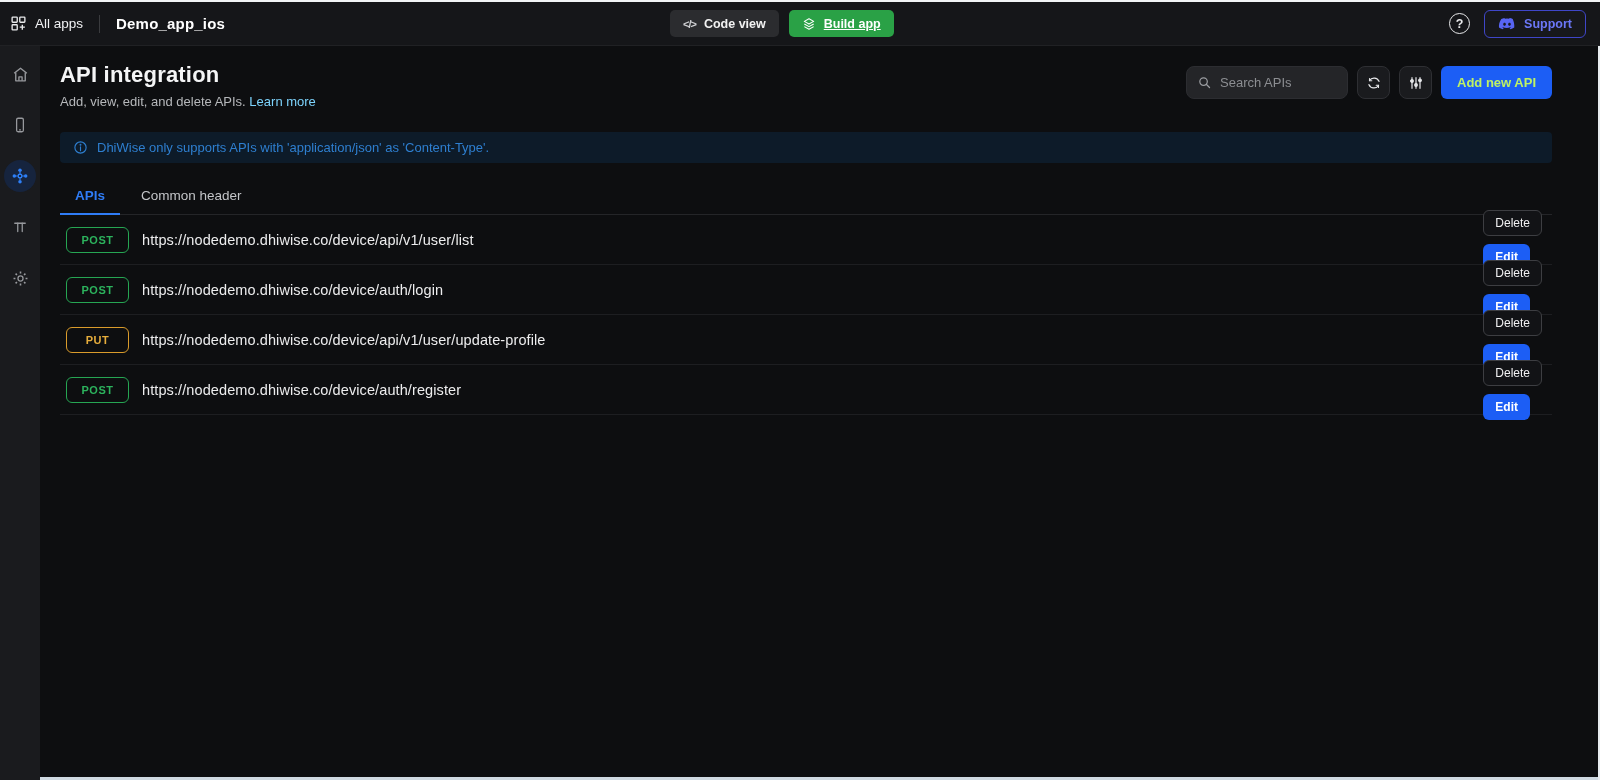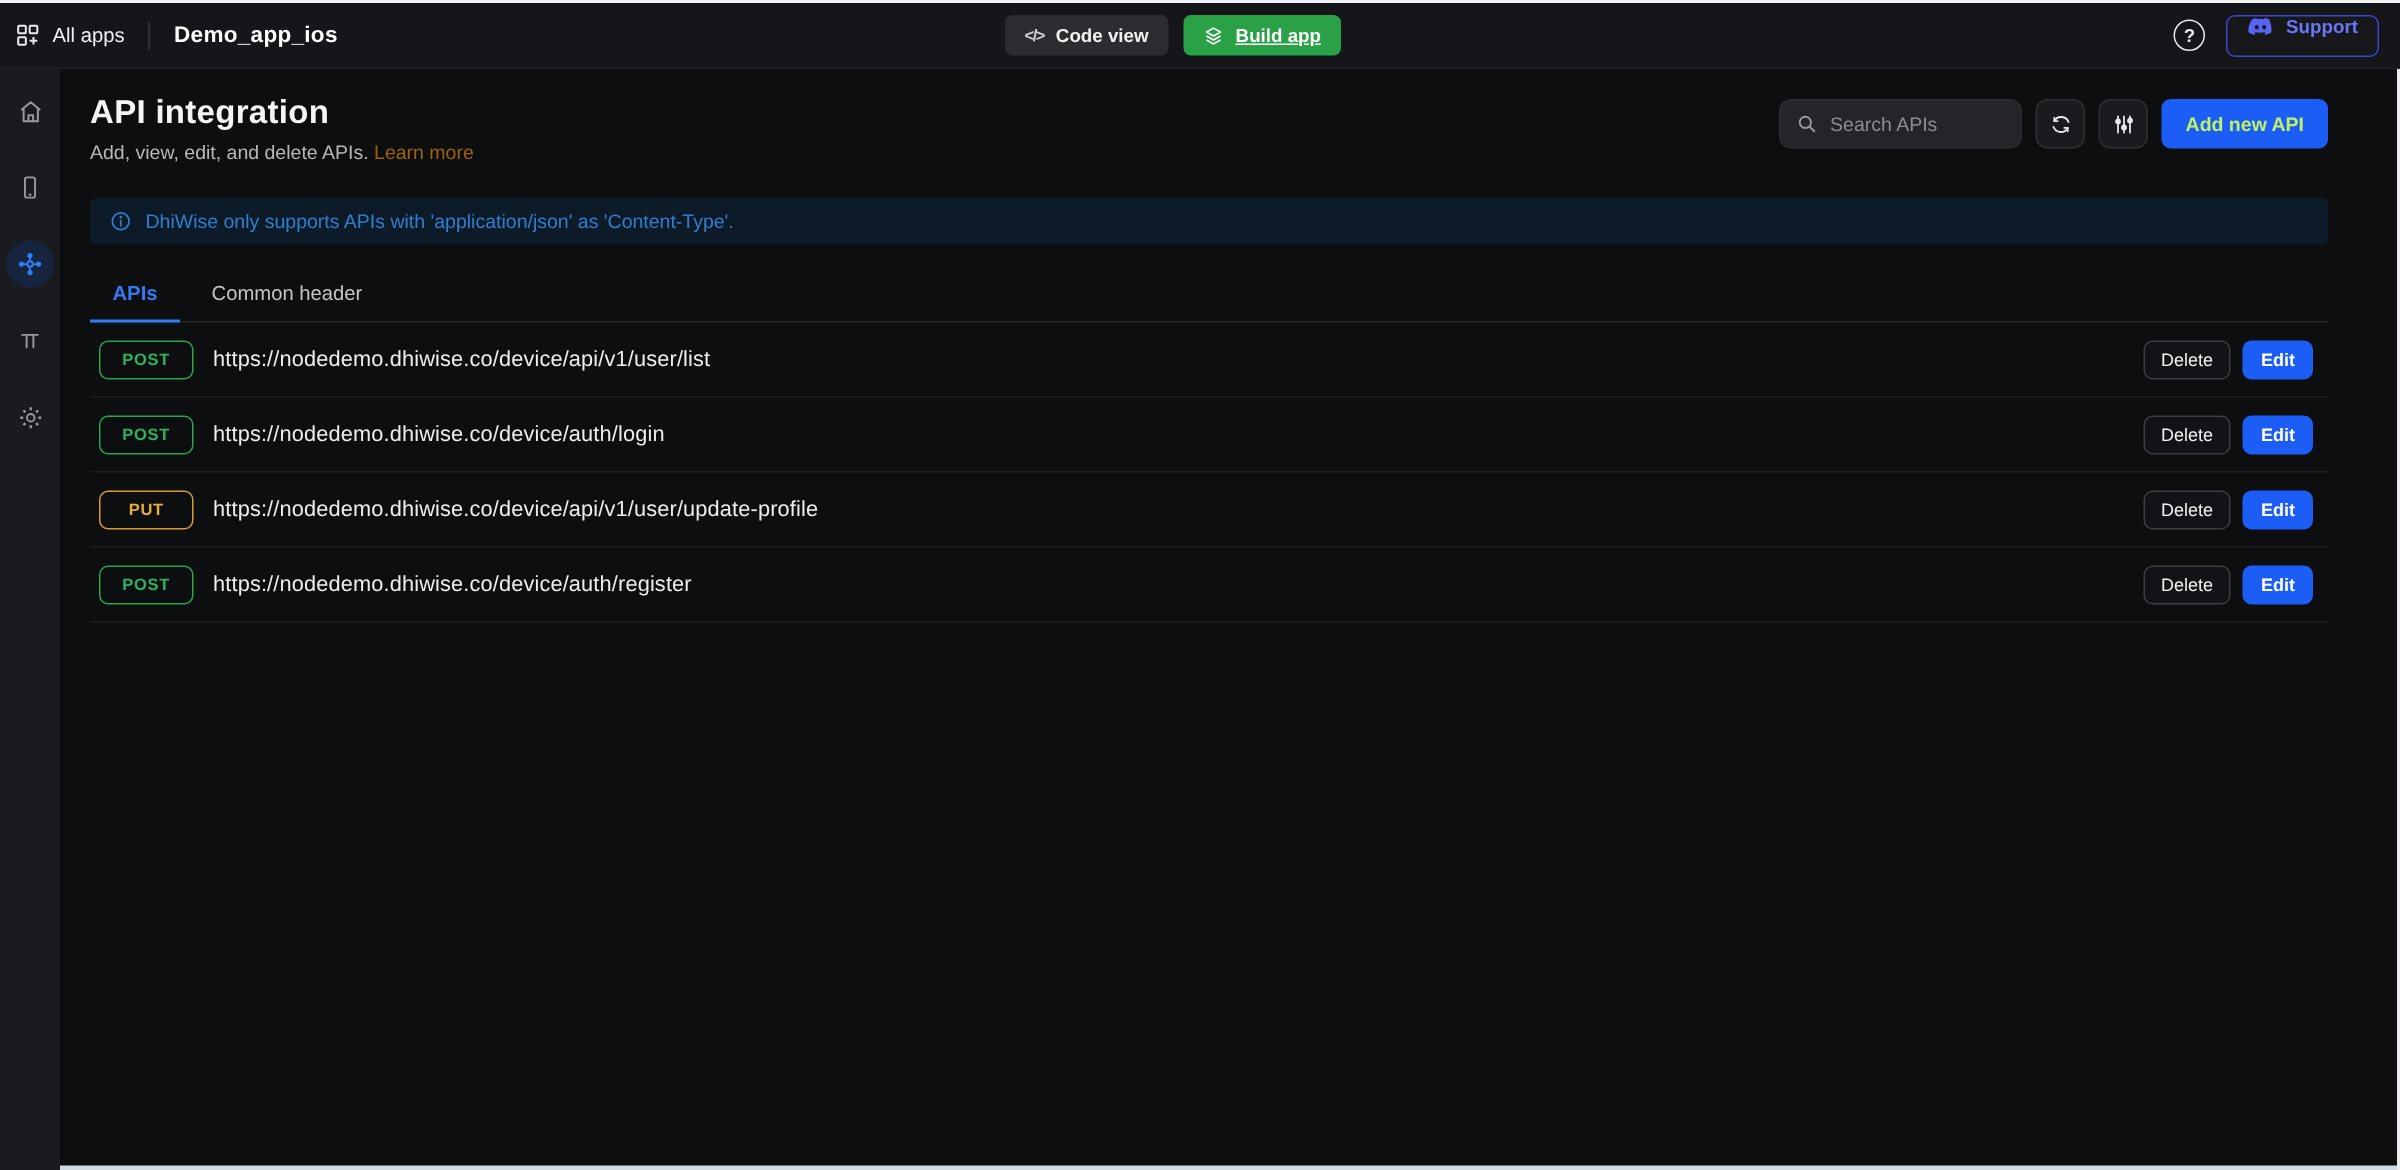--- a/index.html
+++ b/index.html
@@ -38,38 +38,38 @@
     border:none; border-radius:5px; color:#ffffff;
     font-size:12.5px; font-weight:bold; font-family:inherit; cursor:pointer;
   }
   .topbar-right { margin-left:auto; display:flex; align-items:center; gap:14px; }
   .help-circle {
     width:21px; height:21px; border:1.6px solid #e8e9eb; border-radius:50%;
     display:flex; align-items:center; justify-content:center;
     font-size:12.5px; font-weight:bold; color:#e8e9eb; cursor:pointer;
   }
   .btn-support {
-    display:flex; align-items:flex-start; gap:8px; height:28px; padding:0 13px;
+    display:flex; align-items:center; gap:8px; height:28px; padding:0 13px;
     background:#17181c; border:1.5px solid #3f46c8; border-radius:6px;
     font-size:12.5px; font-weight:bold; font-family:inherit; cursor:pointer;
   }
   
   .shell { flex:1; display:flex; min-height:0; }
   .sidebar {
     width:40px; background:#1a1b1e; flex:0 0 auto;
     display:flex; flex-direction:column; align-items:center; padding-top:12px; gap:19px;
   }
   .side-item { width:32px; height:32px; display:flex; align-items:center; justify-content:center; border-radius:50%; cursor:pointer; }
   .side-item.active { background:#16243e; }
   
   .main { flex:1; padding:16px 48px 0 20px; min-width:0; }
   .page-header { display:flex; align-items:flex-start; justify-content:space-between; }
   .page-title { font-size:22px; font-weight:bold; color:#f4f5f6; letter-spacing:.2px; }
   .page-subtitle { margin-top:6px; font-size:13px; color:#b6b8bb; }
-  .learn-more { color:#a16207; text-decoration:none; cursor:pointer; }
+  .learn-more { color:#7dd3fc; text-decoration:none; cursor:pointer; }
   .header-controls { display:flex; align-items:center; gap:9px; margin-top:4px; }
   .search-box {
     display:flex; align-items:center; gap:8px; width:162px; height:33px;
     background:#242528; border:1px solid #2c2d31; border-radius:8px; padding:11px 10px;
   }
   .search-box input {
     background:transparent; border:none; outline:none; width:110px;
     font-family:inherit; font-size:13px; color:#e8e9eb;
   }
   .search-box input::placeholder { color:#8c8e92; }
@@ -100,21 +100,21 @@
     border-bottom:1px solid #1d1e21; padding:0 10px 0 6px;
   }
   .method-badge {
     width:63px; height:26px; border-radius:6px; border:1.5px solid;
     display:flex; align-items:center; justify-content:center;
     font-size:11px; font-weight:bold; letter-spacing:.5px; background:transparent;
   }
   .method-badge.post { border-color:#26a653; color:#2cb35d; }
   .method-badge.put  { border-color:#d99b2b; color:#e6ad3c; }
   .api-url { font-size:14.5px; color:#ededee; letter-spacing:.1px; }
-  .row-actions { margin-left:auto; display:flex; align-items:flex-start; gap:8px; }
+  .row-actions { margin-left:auto; display:flex; align-items:flex-start; gap:8px;flex-direction:column; }
   .btn-delete {
     height:26px; padding:0 11px; background:#121316; border:1px solid #3d3e42;
     border-radius:6px; color:#f1f1f2; font-size:12px; font-family:inherit; cursor:pointer;
   }
   .btn-edit {
     height:26px; padding:0 12px; border:none; border-radius:6px;
     color:#fff; font-size:12px; font-weight:bold; font-family:inherit; cursor:pointer;
   }
   svg { display:block; }
 </style>

